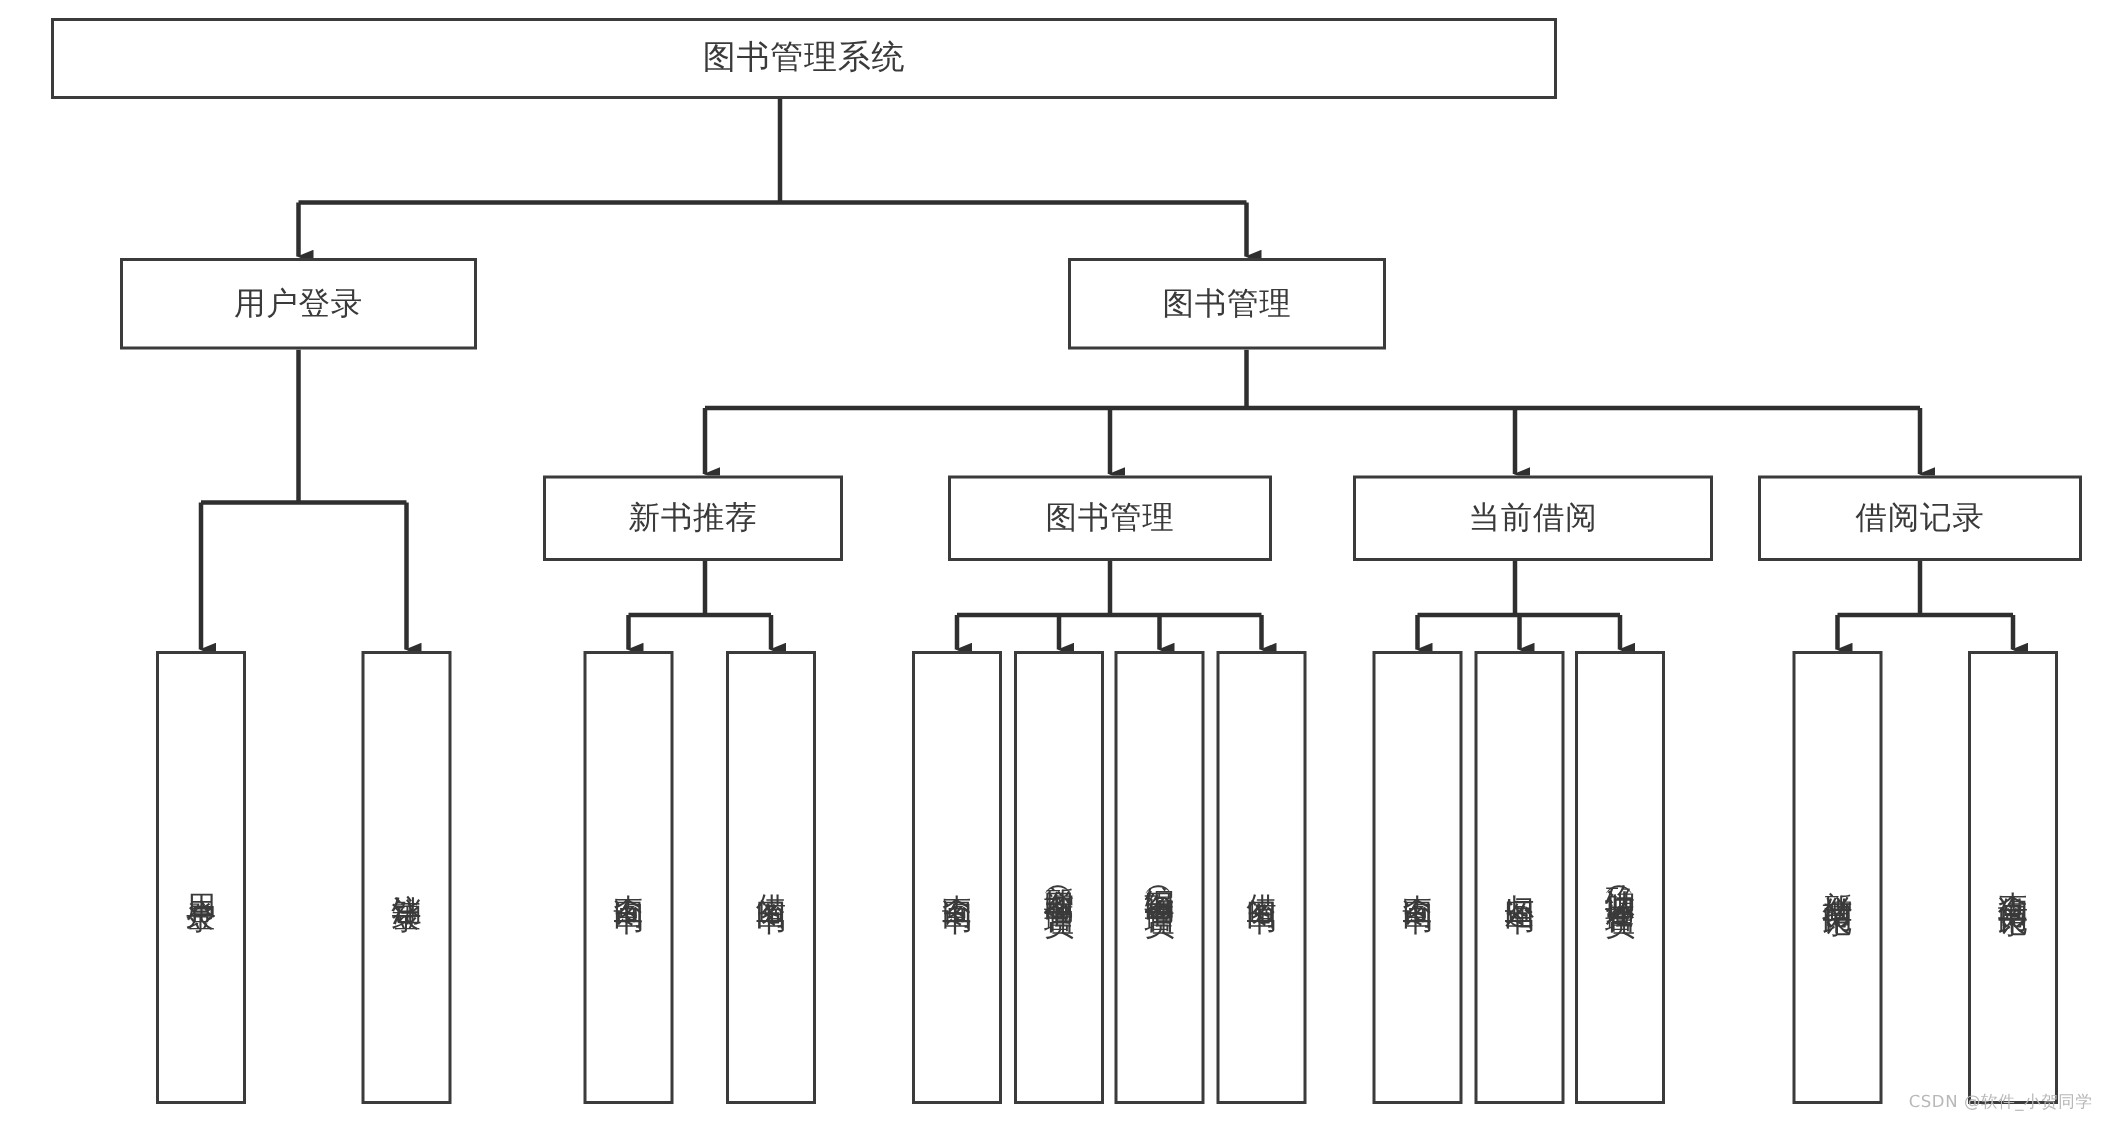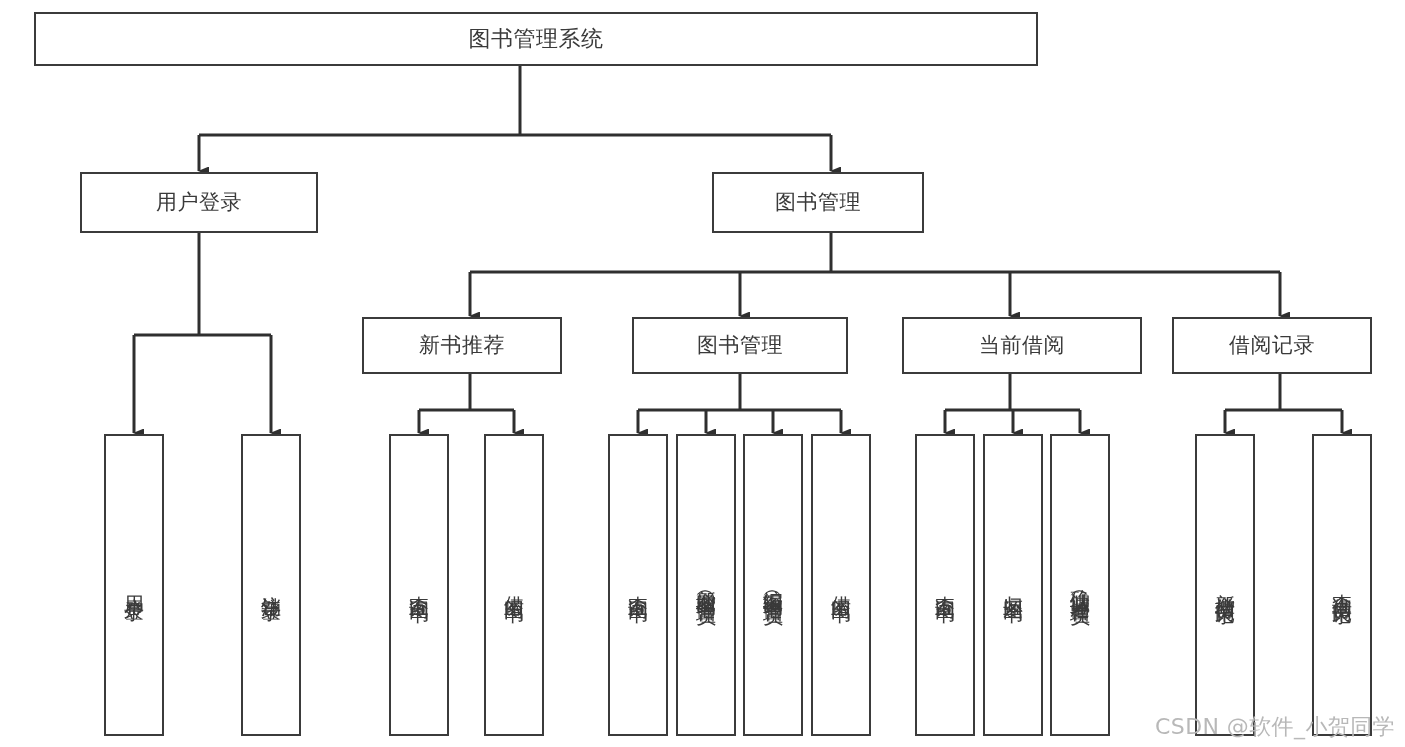--- a/index.html
+++ b/index.html
@@ -58,21 +58,21 @@
     white-space: normal;
     max-height: 286px;
   }
   .node.root .label {
     font-size: 22px;
   }
   #watermark {
     position: absolute;
     right: 10px;
     bottom: 5px;
-    font-size: 22px;
+    font-size: 11px;
     color: #b8b8b8;
     z-index: 5;
     white-space: nowrap;
     letter-spacing: 0.4px;
   }
 </style>
 </head>
 <body>
 
 <div id="canvas">
@@ -132,21 +132,21 @@
       </div>
       <div class="node level3" style="left: 362px; top: 317px; width: 200px; height: 57px;">
         <div class="label">新书推荐</div>
       </div>
       <div class="node level3" style="left: 632px; top: 317px; width: 216px; height: 57px;">
         <div class="label">图书管理</div>
       </div>
       <div class="node level3" style="left: 902px; top: 317px; width: 240px; height: 57px;">
         <div class="label">当前借阅</div>
       </div>
-      <div class="node level3" style="left: 1172px; top: 317px; width: 200px; height: 57px;">
+      <div class="node level3" style="left: 1172px; top: 317px; width: 216px; height: 57px;">
         <div class="label">借阅记录</div>
       </div>
       <div class="node leaf" style="left: 104px; top: 434px; width: 60px; height: 302px;">
         <div class="label">用户登录</div>
       </div>
       <div class="node leaf" style="left: 241px; top: 434px; width: 60px; height: 302px;">
         <div class="label">注销登录</div>
       </div>
       <div class="node leaf" style="left: 389px; top: 434px; width: 60px; height: 302px;">
         <div class="label">查询图书</div>

